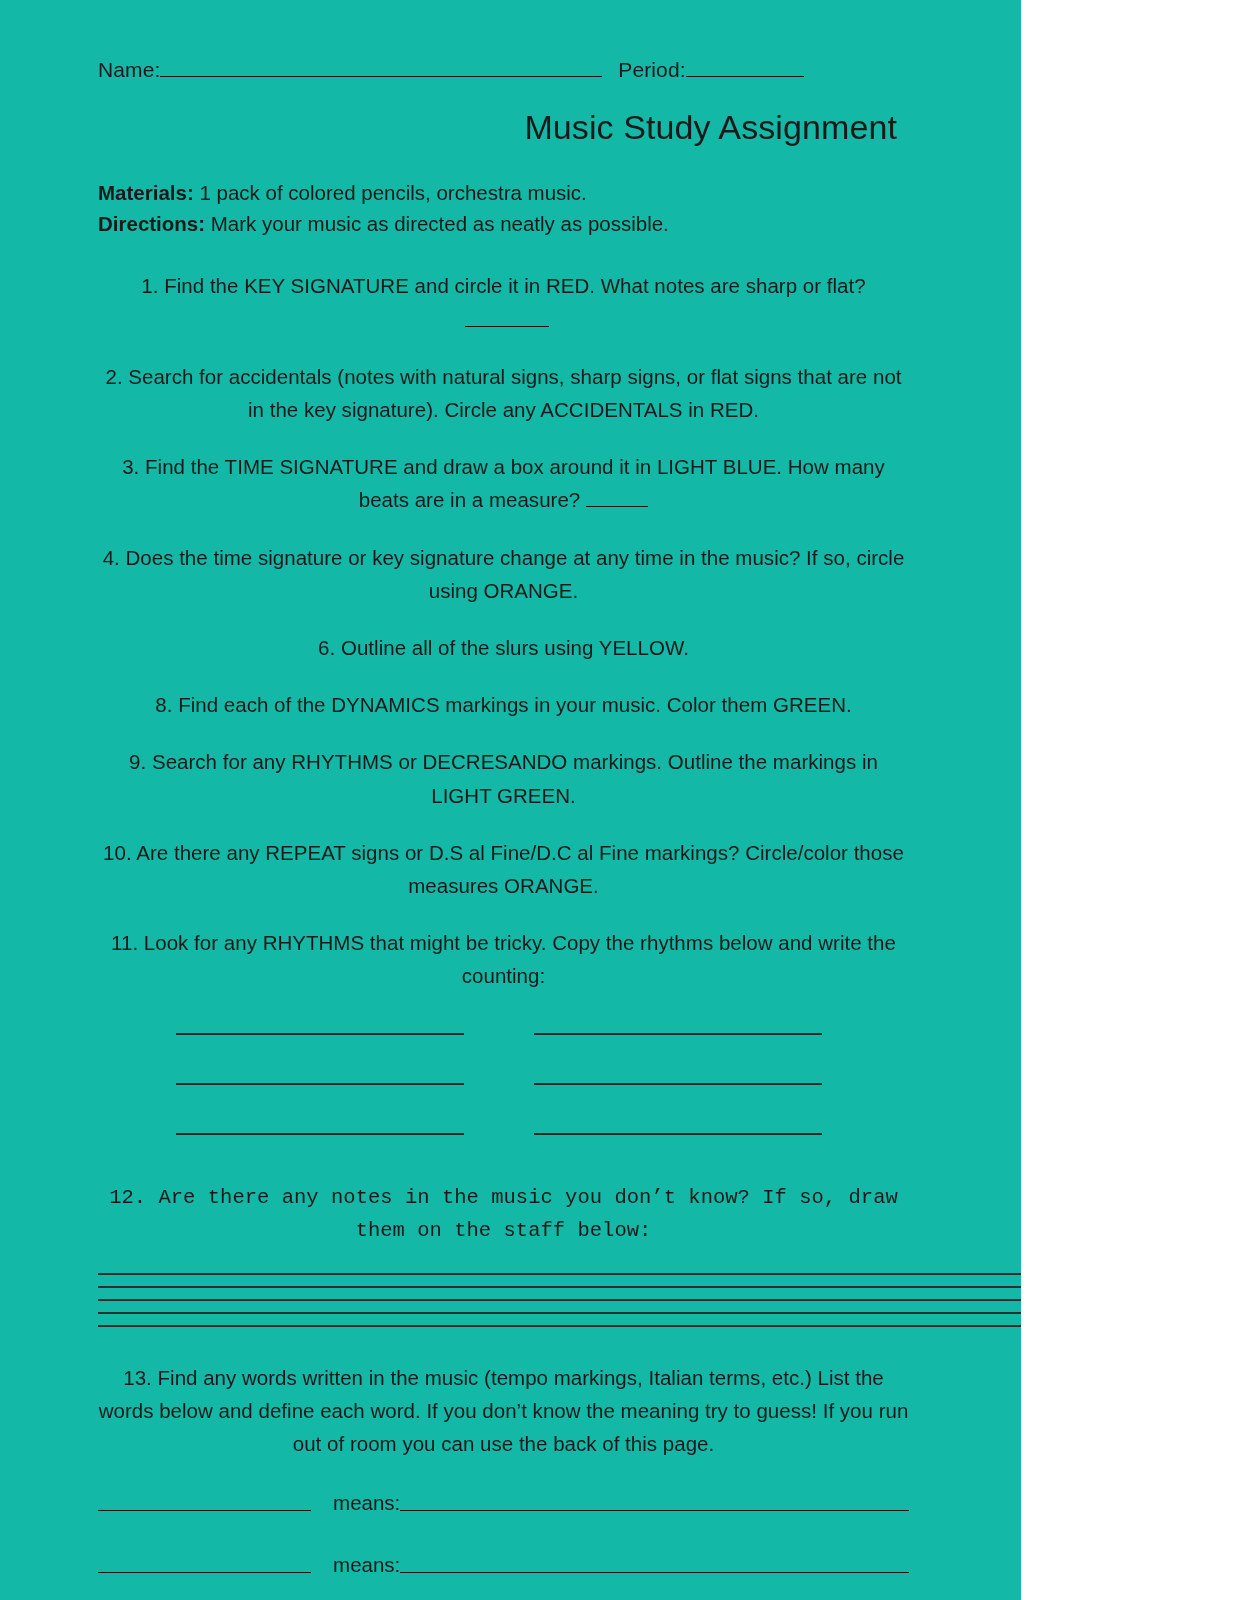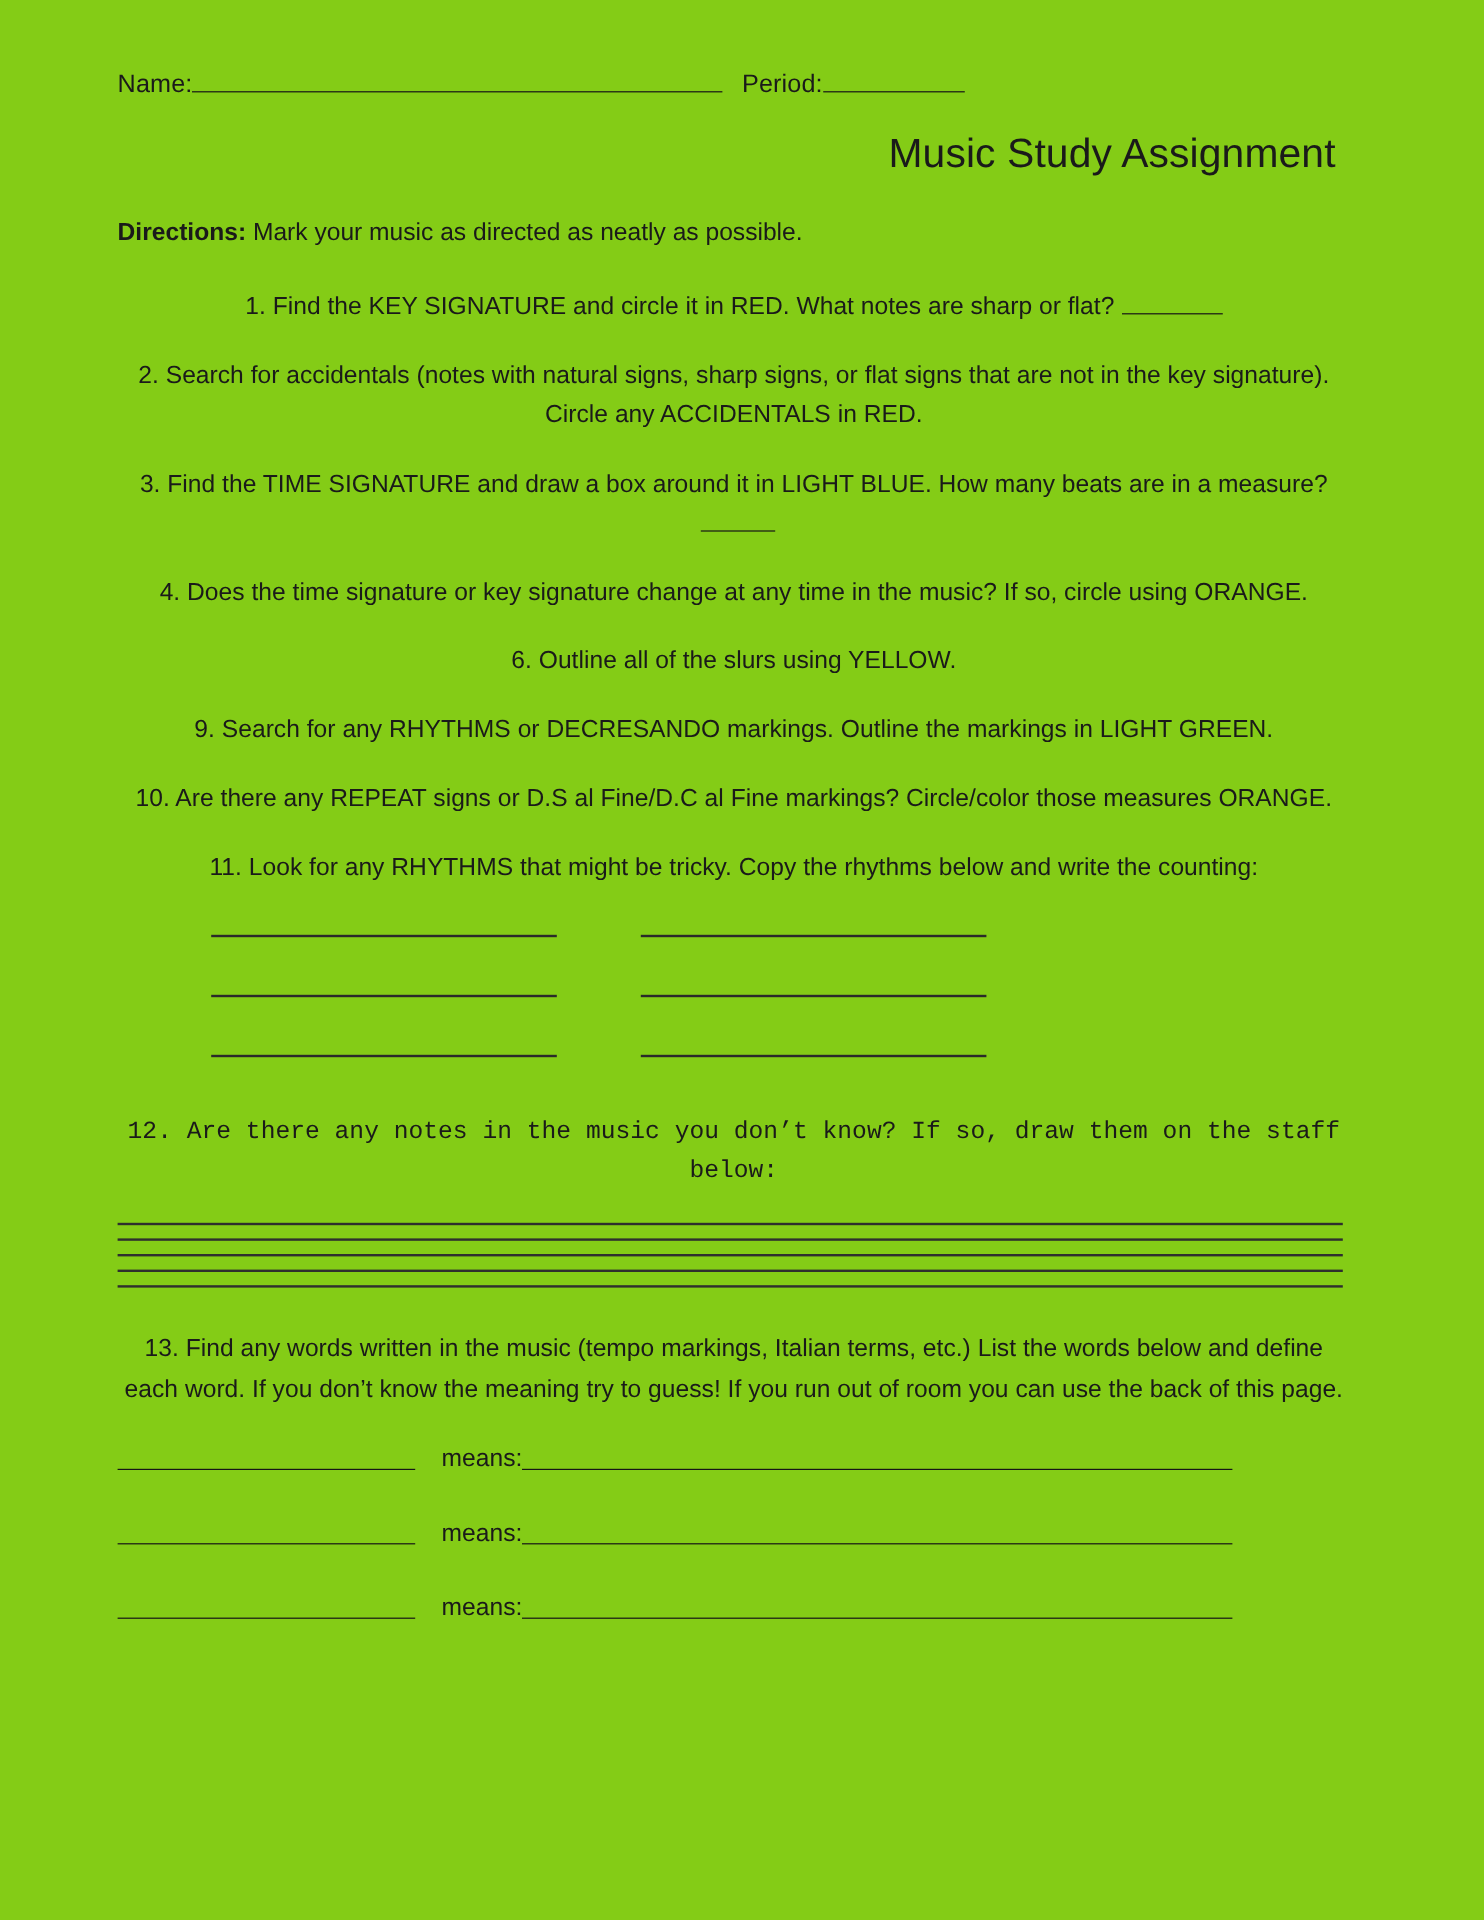--- a/index.html
+++ b/index.html
@@ -7,23 +7,23 @@
     padding: 0;
     background: #ffffff;
   }
   body {
     font-family: "Liberation Sans", sans-serif;
     color: #1a1a1a;
     -webkit-font-smoothing: antialiased;
   }
   .page {
     position: relative;
-    width: 1237px;
+    width: 1021px;
     height: 1600px;
-    background: #84cc16;
+    background: #14b8a6;
     box-sizing: border-box;
     padding: 58px 112px 0 98px;
     overflow: hidden;
   }
 
   
   .name-row {
     display: flex;
     align-items: baseline;
     font-size: 21px;
@@ -144,36 +144,40 @@
     <span class="lbl">Name:</span>
     <span class="rule rule-name"></span>
     <span class="lbl">Period:</span>
     <span class="rule rule-period"></span>
   </div>
 
   <h1 class="doc-title">Music Study Assignment</h1>
 
   <div class="meta-block">
     <div>
+      <b>Materials:</b><span> 1 pack of colored pencils, orchestra music.</span>
+    </div>
+    <div>
       <b>Directions:</b><span>  Mark your music as directed as neatly as possible.</span>
     </div>
   </div>
 
   <p class="item"><span class="num">1.</span><span>  Find the KEY SIGNATURE and circle it in RED.  What notes are sharp or flat?</span><span class="inline-blank blank-sm"></span></p>
 
   <p class="item"><span class="num">2.</span><span>  Search for accidentals (notes with natural signs, sharp signs, or flat signs that are not in the key signature). Circle any ACCIDENTALS in RED.</span></p>
 
   <p class="item"><span class="num">3.</span><span>  Find the TIME SIGNATURE and draw a box around it in LIGHT BLUE.  How many beats are in a measure?</span><span class="inline-blank blank-xs"></span></p>
 
   <p class="item"><span class="num">4.</span><span>  Does the time signature or key signature change at any time in the music? If so, circle using ORANGE.</span></p>
 
 
   <p class="item"><span class="num">6.</span><span>  Outline all of the slurs using YELLOW.</span></p>
 
 
+  <p class="item"><span class="num">8.</span><span>  Find each of the DYNAMICS markings in your music.  Color them GREEN.</span></p>
 
   <p class="item"><span class="num">9.</span><span>  Search for any RHYTHMS or DECRESANDO markings.  Outline the markings in LIGHT GREEN.</span></p>
 
   <p class="item"><span class="num">10.</span><span>  Are there any REPEAT signs or D.S al Fine/D.C al Fine markings?  Circle/color those measures ORANGE.</span></p>
 
   <p class="item" style="margin-bottom:0;"><span class="num">11.</span><span>  Look for any RHYTHMS that might be tricky.  Copy the rhythms below and write the counting:</span></p>
 
   <div class="rhythm-grid">
     <div class="rhythm-row">
       <span class="rhythm-line"></span>

